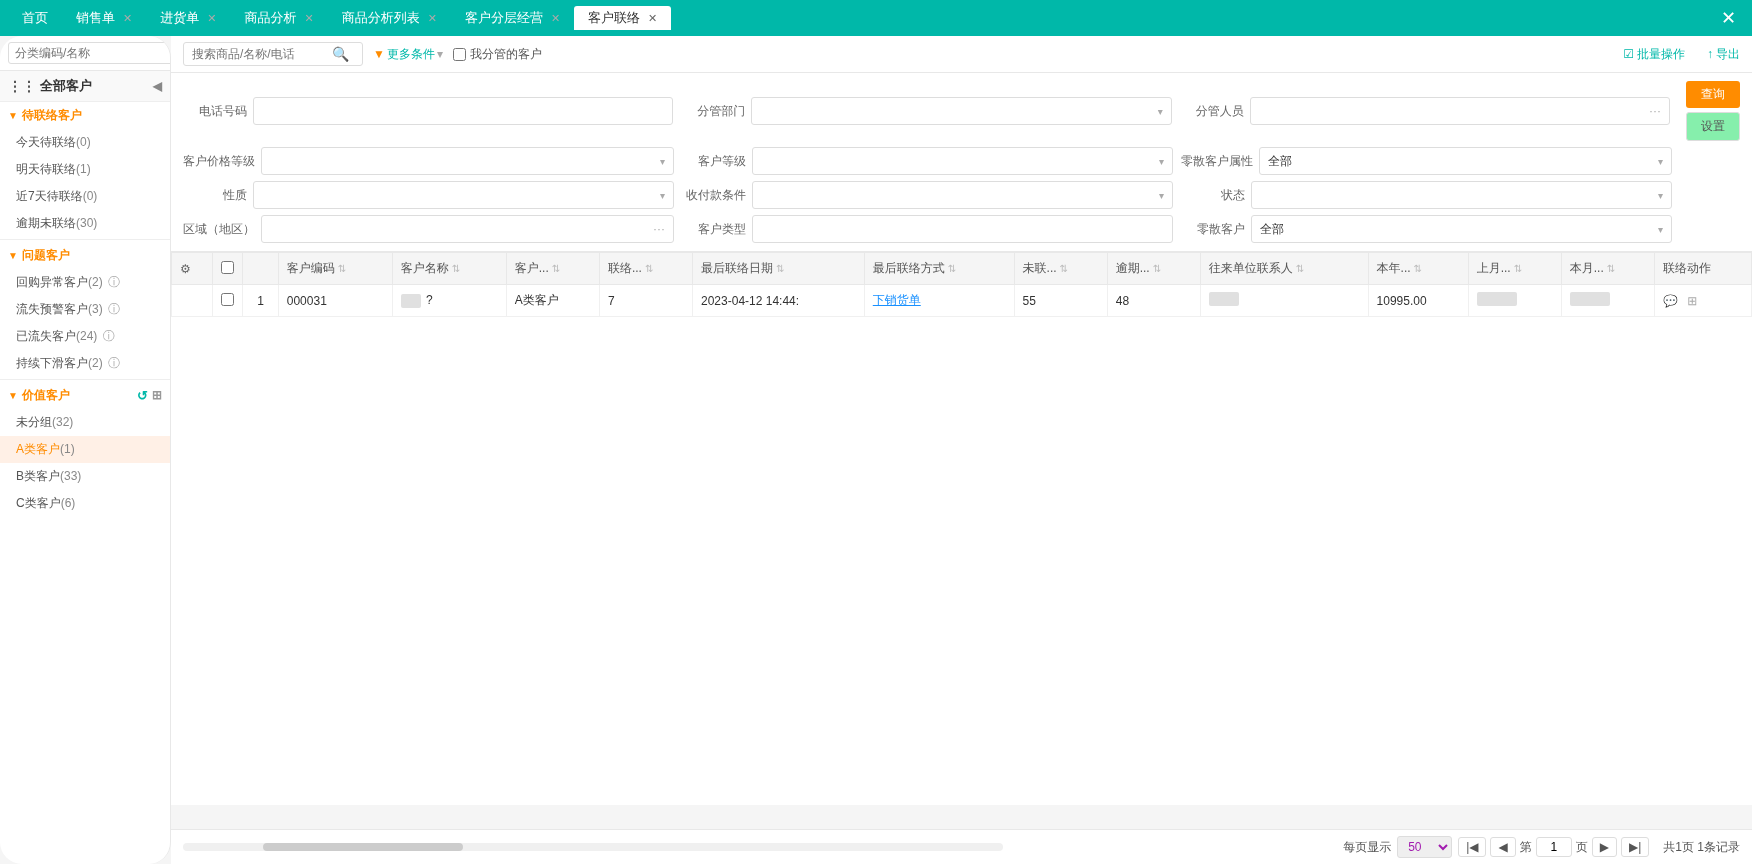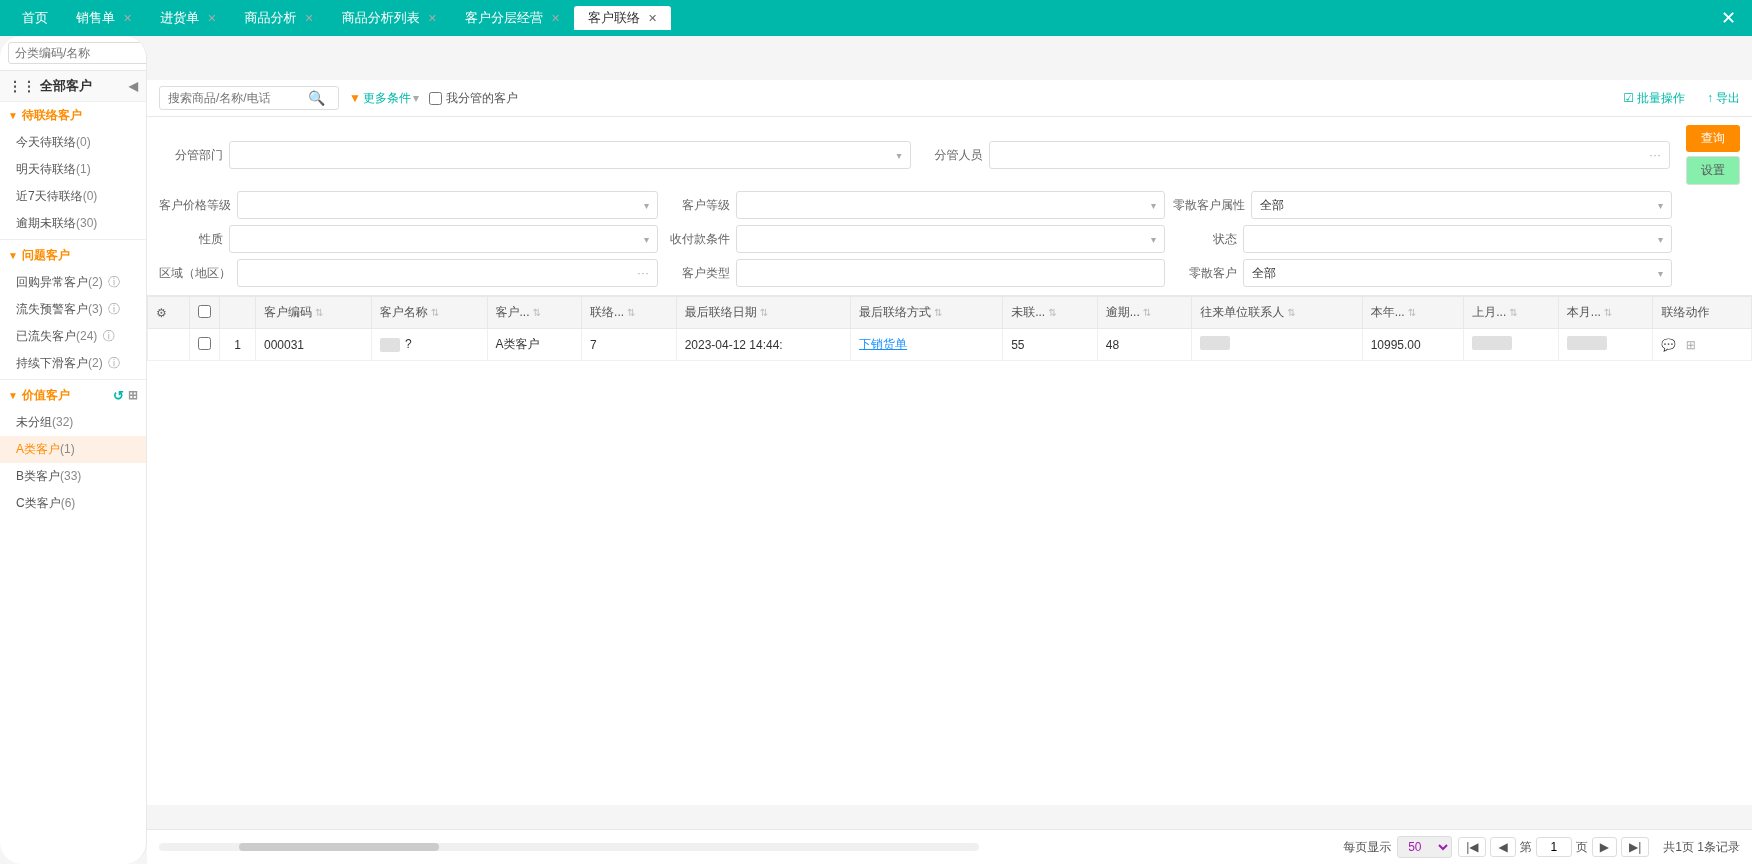--- a/index.html
+++ b/index.html
@@ -29,21 +29,21 @@
       color: #fff; font-size: 18px; cursor: pointer; padding: 0 8px;
     }
 
     
     .main-layout {
       display: flex; height: calc(864px - 36px);
     }
 
     
     .sidebar {
-      width: 147px; background: #fff; border-right: 1px solid #e8e8e8;
+      width: 171px; background: #fff; border-right: 1px solid #e8e8e8;
       display: flex; flex-direction: column; overflow-y: auto; flex-shrink: 0; border-radius: 22px;
     }
     .sidebar-search {
       display: flex; align-items: center; padding: 6px 8px;
       border-bottom: 1px solid #e8e8e8;
     }
     .sidebar-search input {
       flex: 1; border: 1px solid #ddd; border-radius: 3px;
       padding: 3px 6px; font-size: 12px; outline: none;
       color: #999;
@@ -73,21 +73,21 @@
     .sidebar-divider { height: 1px; background: #eee; margin: 2px 0; }
 
     
     .content {
       flex: 1; display: flex; flex-direction: column; overflow: hidden;
     }
 
     
     .filter-bar {
       display: flex; align-items: center; padding: 6px 12px;
-      background: #fff; border-bottom: 1px solid #e8e8e8; gap: 10px; margin-top: 44px;
+      background: #fff; border-bottom: 1px solid #e8e8e8; gap: 10px;
     }
     .filter-search-box {
       display: flex; align-items: center; border: 1px solid #ddd;
       border-radius: 3px; padding: 3px 8px; width: 180px;
     }
     .filter-search-box input {
       border: none; outline: none; font-size: 12px; width: 140px; color: #999;
     }
     .filter-search-box .s-icon { color: #00b8a9; font-size: 14px; cursor: pointer; }
     .more-conditions {
@@ -335,20 +335,24 @@
       </div>
       <div class="export-btn" style="margin-left:12px;">
         <span>↑</span>
         <span>导出</span>
       </div>
     </div>
 
     <div class="adv-filter">
 
       <div class="adv-filter-row">
+        <div class="filter-field">
+          <span class="filter-label">电话号码</span>
+          <div class="filter-input"></div>
+        </div>
         <div class="filter-field">
           <span class="filter-label">分管部门</span>
           <div class="filter-input">
             <span></span>
               <span class="arrow">▾</span>
           </div>
         </div>
         <div class="filter-field">
           <span class="filter-label">分管人员</span>
           <div class="filter-input">

